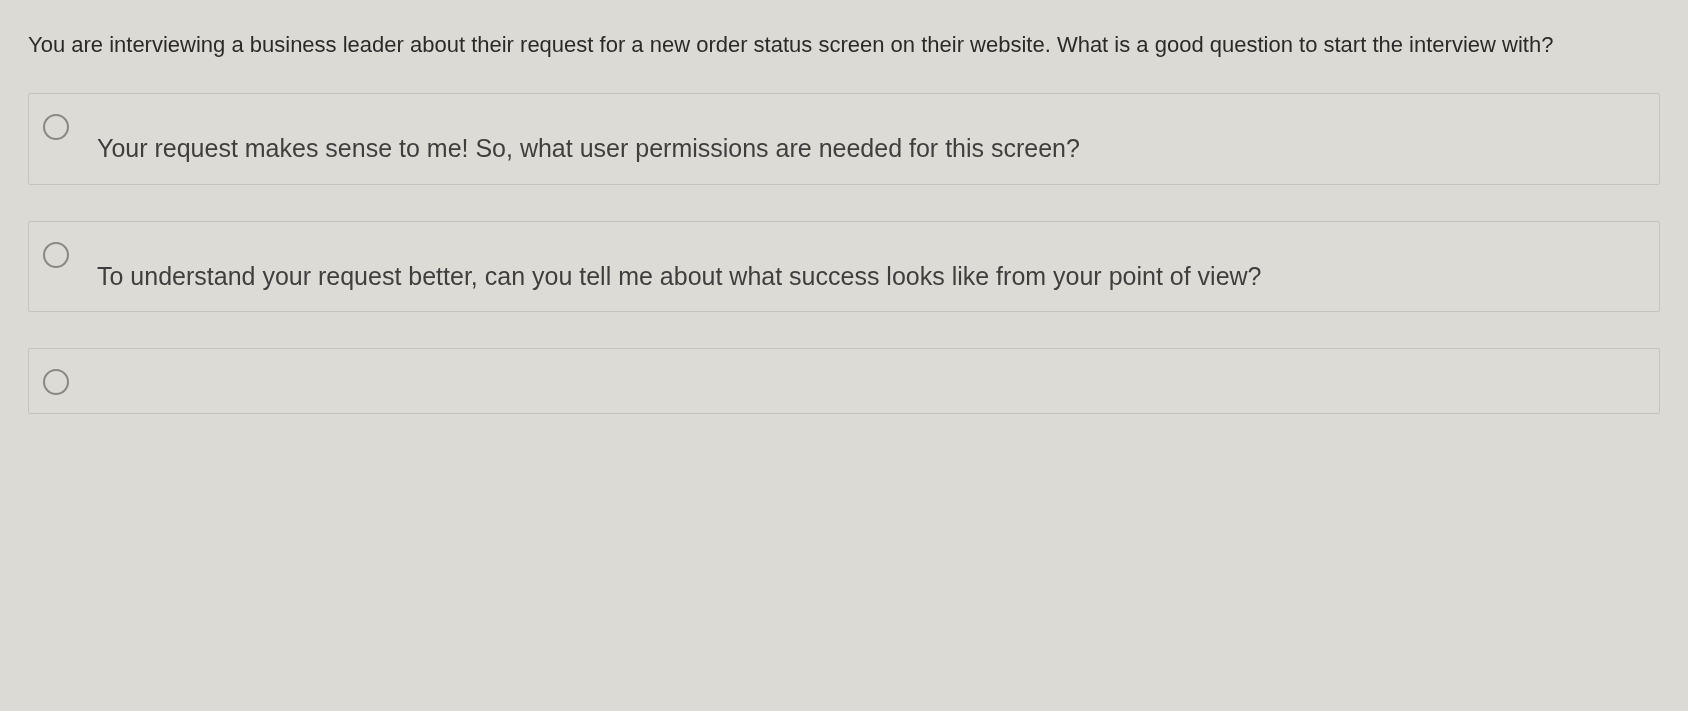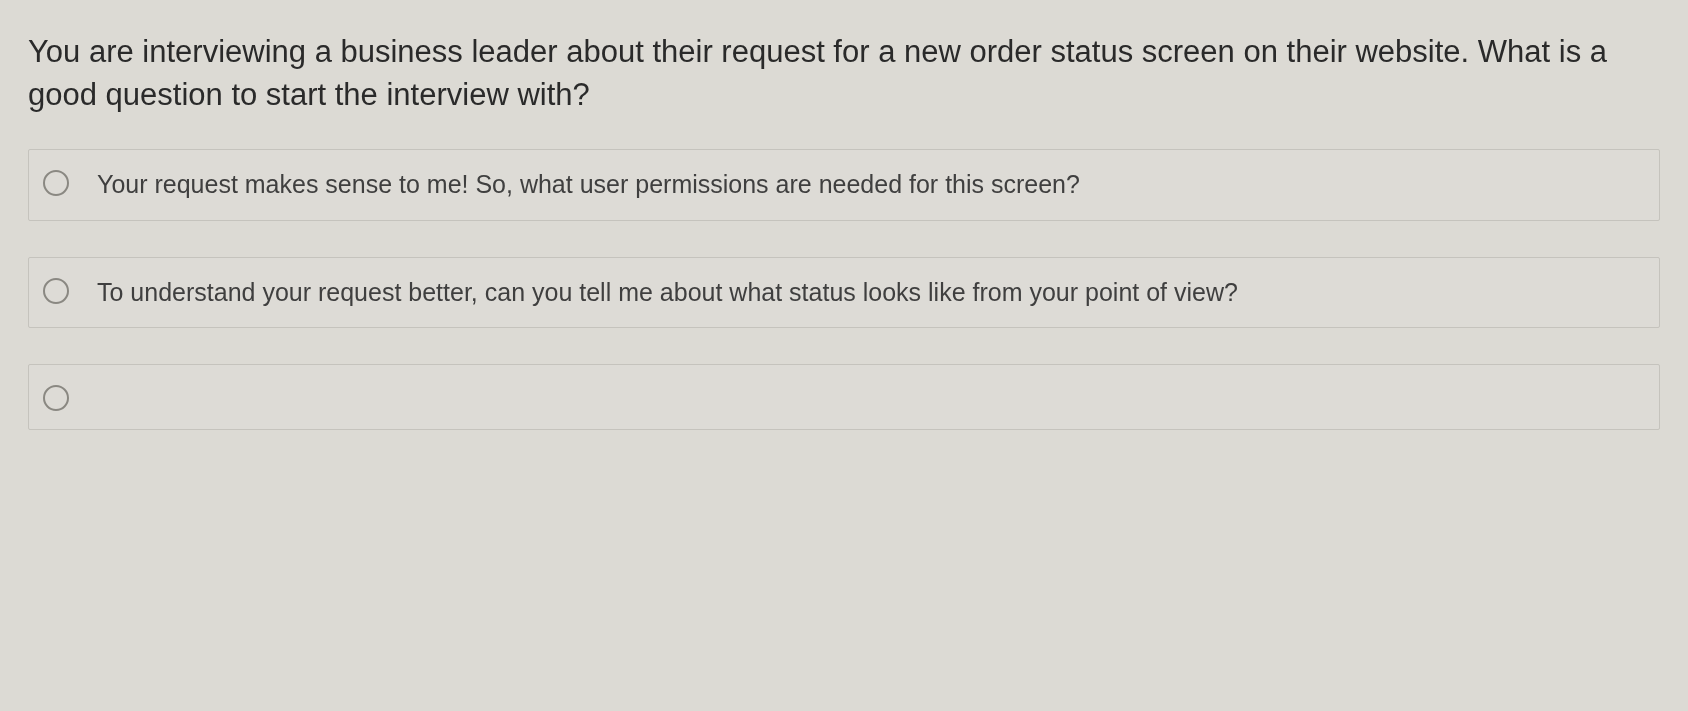--- a/index.html
+++ b/index.html
@@ -9,21 +9,21 @@
     }
     body {
       font-family: 'Segoe UI', Tahoma, Geneva, Verdana, sans-serif;
       background: #dcdad4;
       width: 1688px;
       height: 711px;
       padding: 30px 28px;
       color: #3a3a3a;
     }
     .question-text {
-      font-size: 31px;
+      font-size: 22px;
       font-weight: 400;
       line-height: 1.4;
       color: #2a2a2a;
       margin-bottom: 32px;
     }
     .options-container {
       display: flex;
       flex-direction: column;
       gap: 36px;
     }
@@ -44,32 +44,33 @@
       border: 2px solid #8a8882;
       border-radius: 50%;
       margin-top: 2px;
       background: transparent;
     }
     .option-text {
       font-size: 25px;
       font-weight: 400;
       line-height: 1.35;
       color: #3f3f3f;
+      margin-top: 20px;
     }
   </style>
 </head>
 <body>
 
 <div class="question-text">You are interviewing a business leader about their request for a new order status screen on their website. What is a good question to start the interview with?</div>
 
 <div class="options-container">
   <label class="option">
     <span class="radio-circle"></span>
     <span class="option-text">Your request makes sense to me! So, what user permissions are needed for this screen?</span>
   </label>
   <label class="option">
     <span class="radio-circle"></span>
-    <span class="option-text">To understand your request better, can you tell me about what status looks like from your point of view?</span>
+    <span class="option-text">To understand your request better, can you tell me about what success looks like from your point of view?</span>
   </label>
   <label class="option">
     <span class="radio-circle"></span>
   </label>
 </div>
 
 </body></html>

